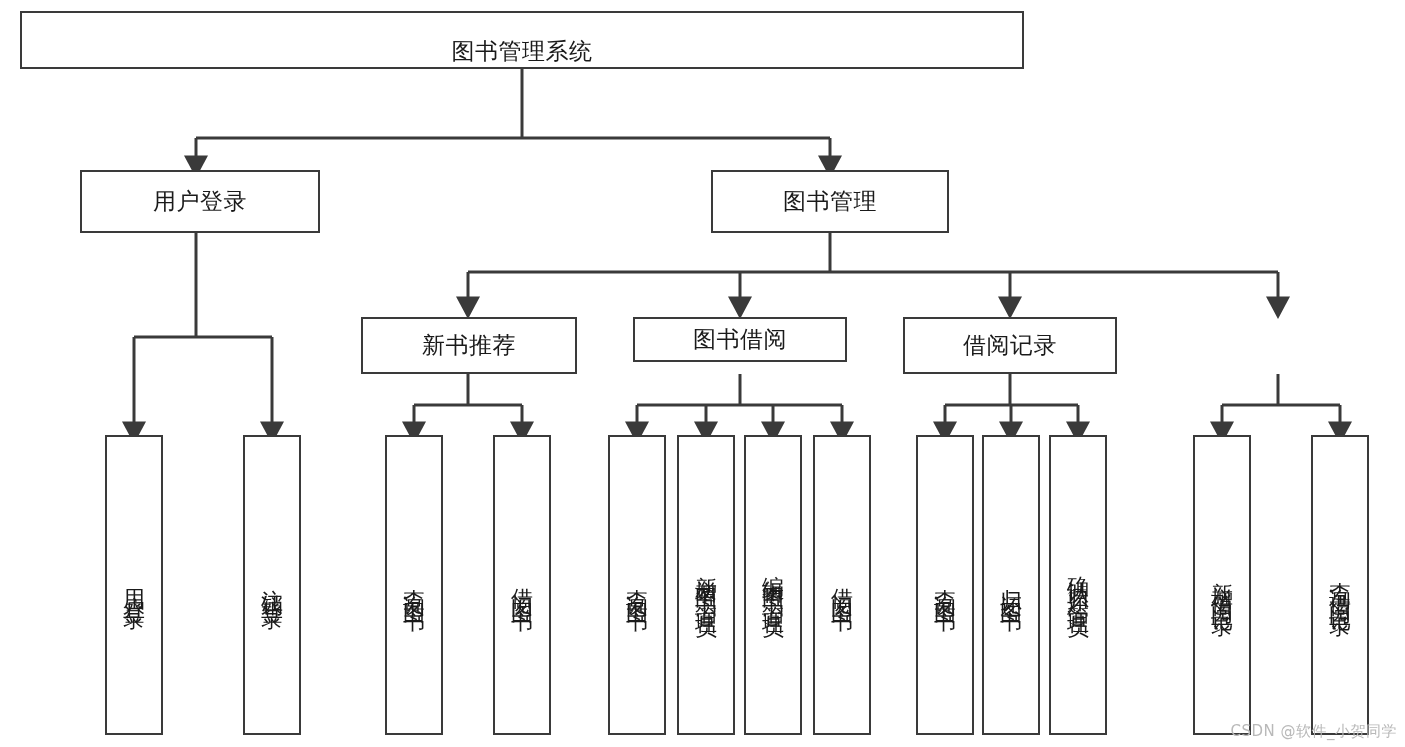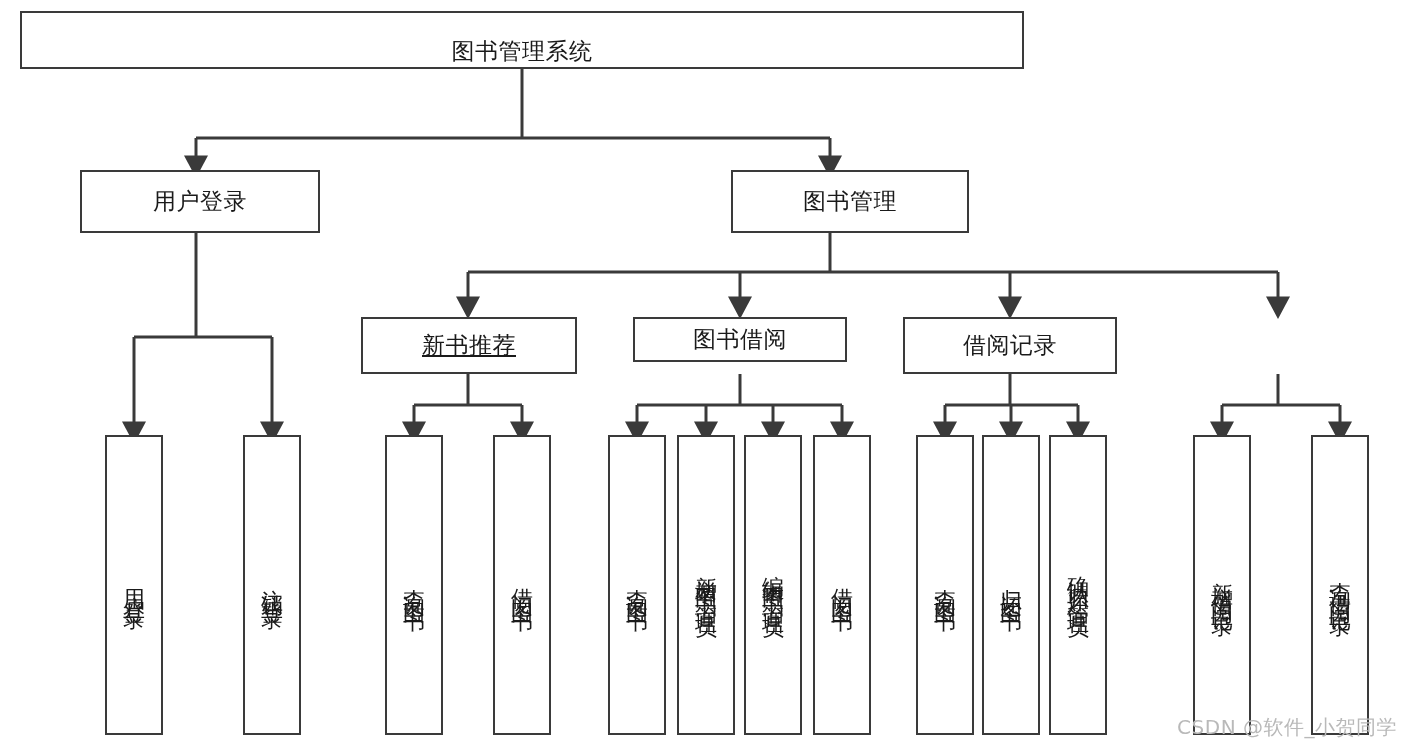--- a/index.html
+++ b/index.html
@@ -67,21 +67,21 @@
     white-space: nowrap;
     text-align: center;
   }
   .node.vert.tall .label {
     letter-spacing: 6px;
   }
   .watermark {
     position: absolute;
     right: 8px;
     bottom: 6px;
-    font-size: 20px;
+    font-size: 15px;
     color: #b9b9b9;
     letter-spacing: 0.5px;
     z-index: 5;
     white-space: nowrap;
     font-family: "DejaVu Sans", "Liberation Sans", sans-serif;
   }
 </style>
 </head>
 <body>
 
@@ -138,25 +138,25 @@
   </svg>
 
   <div class="node root horiz" style="left:20px; top:11px; width:1004px; height:58px;">
     <span class="label">图书管理系统</span>
   </div>
 
   <div class="node horiz" style="left:80px; top:170px; width:240px; height:63px;">
     <span class="label">用户登录</span>
   </div>
 
-  <div class="node horiz" style="left:711px; top:170px; width:238px; height:63px;margin-left:20px;">
+  <div class="node horiz" style="left:711px; top:170px; width:238px; height:63px;">
     <span class="label">图书管理</span>
   </div>
 
-  <div class="node horiz" style="left:361px; top:317px; width:216px; height:57px;text-decoration:underline;">
+  <div class="node horiz" style="left:361px; top:317px; width:216px; height:57px;">
     <span class="label">新书推荐</span>
   </div>
 
   <div class="node horiz" style="left:633px; top:317px; width:214px; height:45px;">
     <span class="label">图书借阅</span>
   </div>
 
   <div class="node horiz" style="left:903px; top:317px; width:214px; height:57px;">
     <span class="label">借阅记录</span>
   </div>

